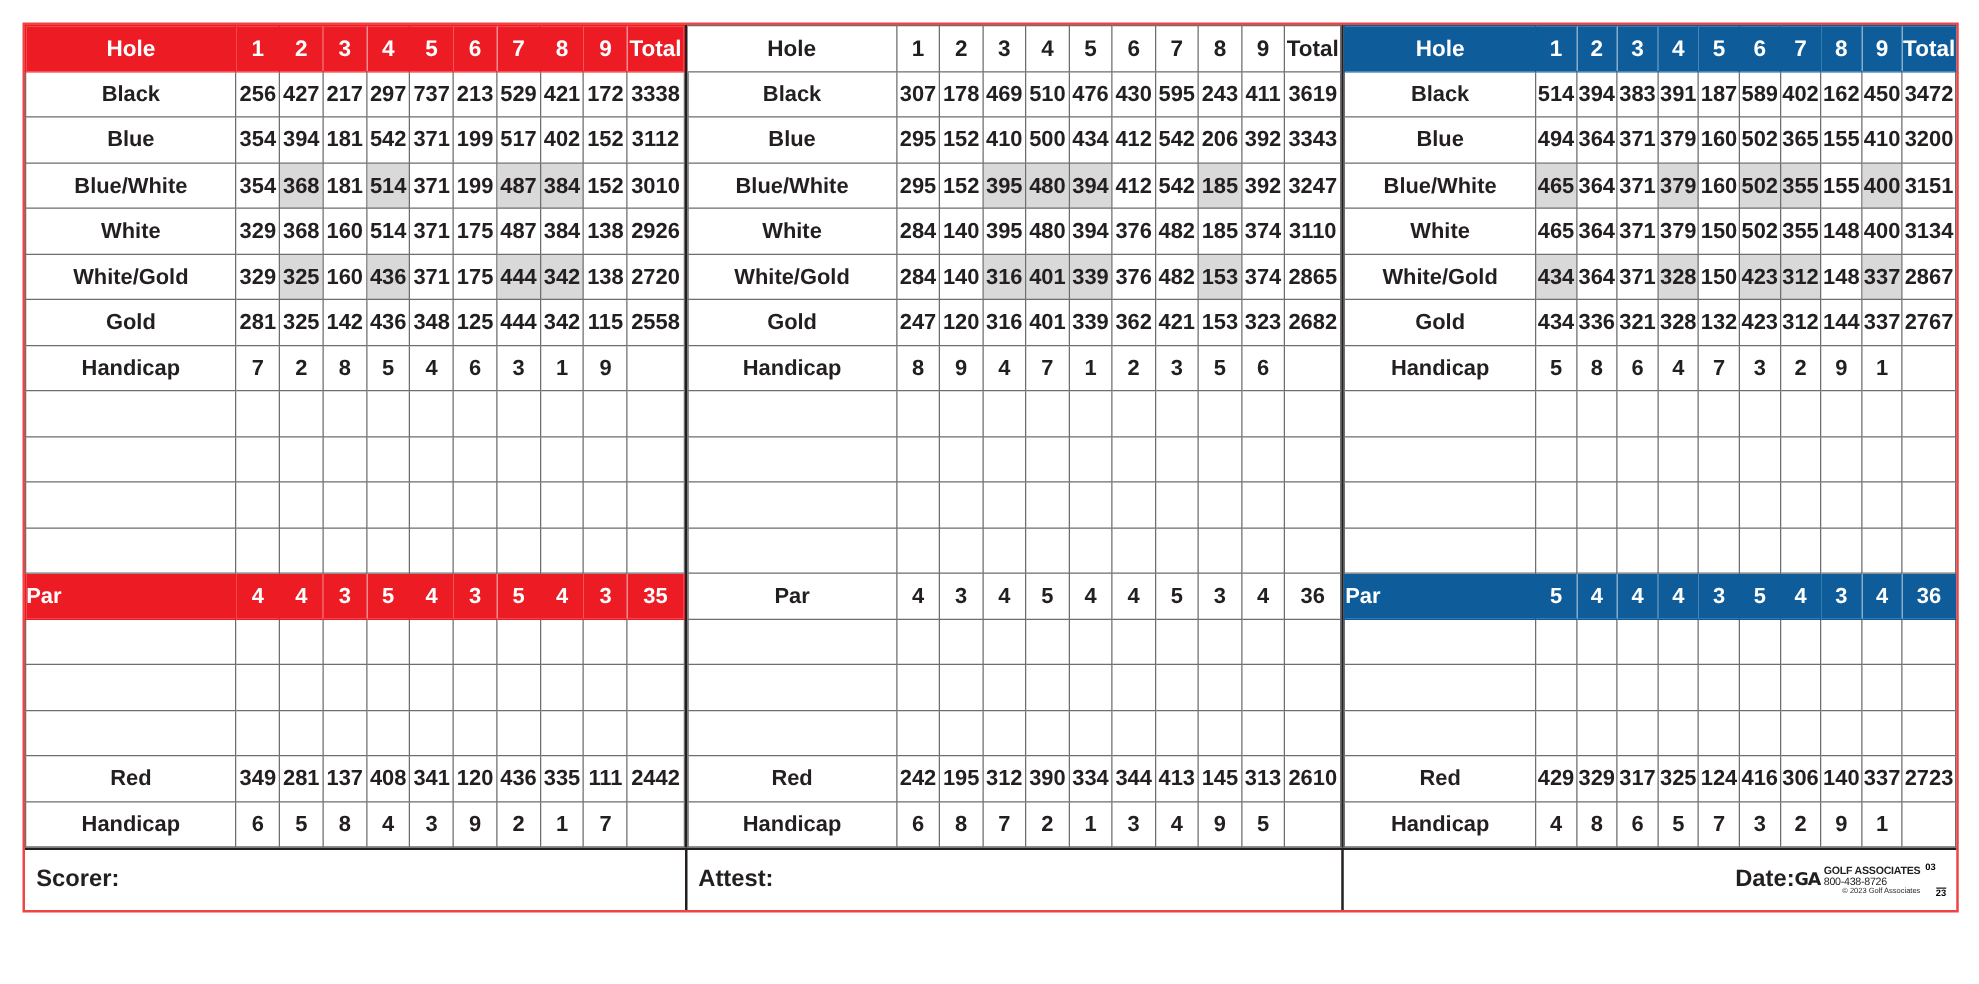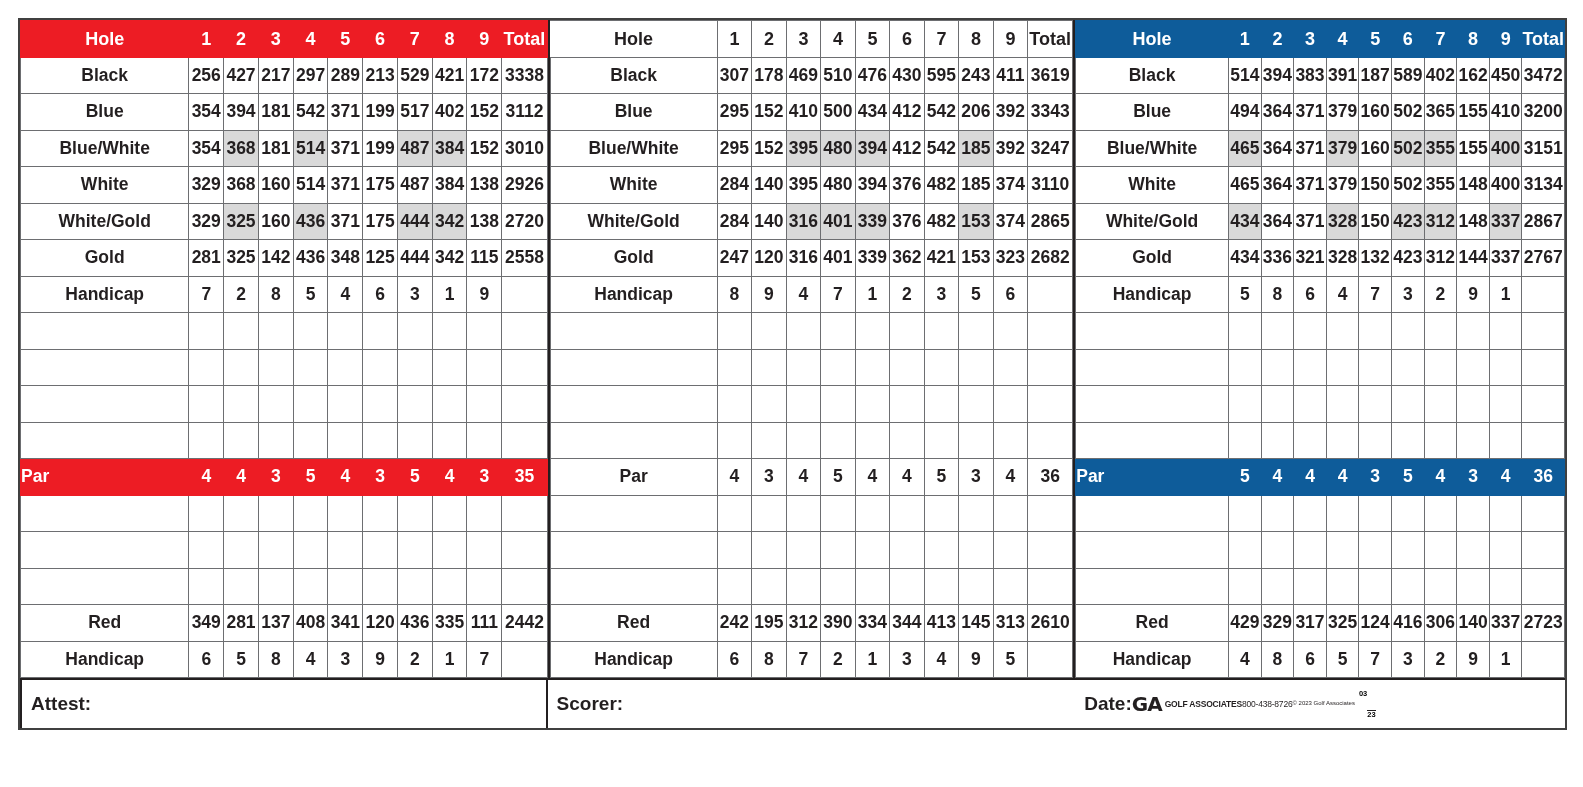--- a/index.html
+++ b/index.html
@@ -12,21 +12,21 @@
   }
   #card{
     position:relative;
     width:1583px;height:787px;
     box-sizing:border-box;
     padding:18px 16px 14px 18px;
     background:#fff;
   }
   .sheet{
     width:1549px;
-    border:2px solid #404040;
+    border:2px solid #ef4444;
     box-sizing:border-box;
     background:#fff;
   }
 
   
   .panels{display:flex;width:100%;box-sizing:border-box;}
   .panel{box-sizing:border-box;}
   .panel.p1{width:34.15%;}
   .panel.p2{width:34.15%;border-left:2px solid #231f20;border-right:2px solid #231f20;}
   .panel.p3{width:31.70%;}
@@ -92,32 +92,32 @@
     position:relative;
     display:flex;
     align-items:center;
   }
   .fcell span.flab{
     font-size:19px;font-weight:bold;color:#231f20;
     padding-left:9px;
   }
   .f1{width:34.15%;}
   .f2{width:34.15%;border-left:2px solid #231f20;border-right:2px solid #231f20;}
-  .f3{width:31.70%;justify-content:flex-start;border-radius:19px;}
+  .f3{width:31.70%;justify-content:flex-end;border-radius:19px;}
 
   
   .logo{
     display:flex;align-items:center;
     padding-right:8px;gap:3px;
   }
   .logo .gp{
-    font-size:20px;font-weight:bold;color:#231f20;
+    font-size:14px;font-weight:bold;color:#231f20;
     letter-spacing:-1px;font-family:"DejaVu Sans",sans-serif;
   }
-  .logo .ltxt{display:flex;flex-direction:row;line-height:1.02;}
+  .logo .ltxt{display:flex;flex-direction:column;line-height:1.02;}
   .logo .l1{font-size:8.5px;font-weight:bold;color:#231f20;letter-spacing:-0.2px;}
   .logo .l2{font-size:8.5px;font-weight:normal;color:#231f20;letter-spacing:-0.2px;}
   .logo .l3{font-size:6px;color:#231f20;text-align:right;}
   .logo .dt{display:flex;flex-direction:row;line-height:1.02;font-size:7.5px;font-weight:bold;padding-left:1px;}
   .logo .dt .d2{border-top:1px solid #231f20;margin-top:20px;}
 </style>
 </head>
 <body>
 
 <div id="card">
@@ -152,21 +152,21 @@
                 <td>8</td>
                 <td>9</td>
                 <td>Total</td>
               </tr>
               <tr>
                 <td class="lab">Black</td>
                 <td>256</td>
                 <td>427</td>
                 <td>217</td>
                 <td>297</td>
-                <td>289</td>
+                <td>737</td>
                 <td>213</td>
                 <td>529</td>
                 <td>421</td>
                 <td>172</td>
                 <td>3338</td>
               </tr>
               <tr>
                 <td class="lab">Blue</td>
                 <td>354</td>
                 <td>394</td>
@@ -879,25 +879,25 @@
                 <td>9</td>
                 <td>1</td>
                 <td></td>
               </tr>
             </tbody>
         </table>
       </div>
     </div>
 
     <div class="footer">
+      <div class="fcell f1">
+        <span class="flab">Scorer:</span>
+      </div>
       <div class="fcell f2">
         <span class="flab">Attest:</span>
-      </div>
-      <div class="fcell f1">
-        <span class="flab">Scorer:</span>
       </div>
       <div class="fcell f3">
         <span class="flab">Date:</span>
         <span class="logo">
           <span class="gp">GA</span>
           <span class="ltxt">
             <span class="l1">GOLF ASSOCIATES</span>
             <span class="l2">800-438-8726</span>
             <span class="l3">© 2023 Golf Associates</span>
           </span>

